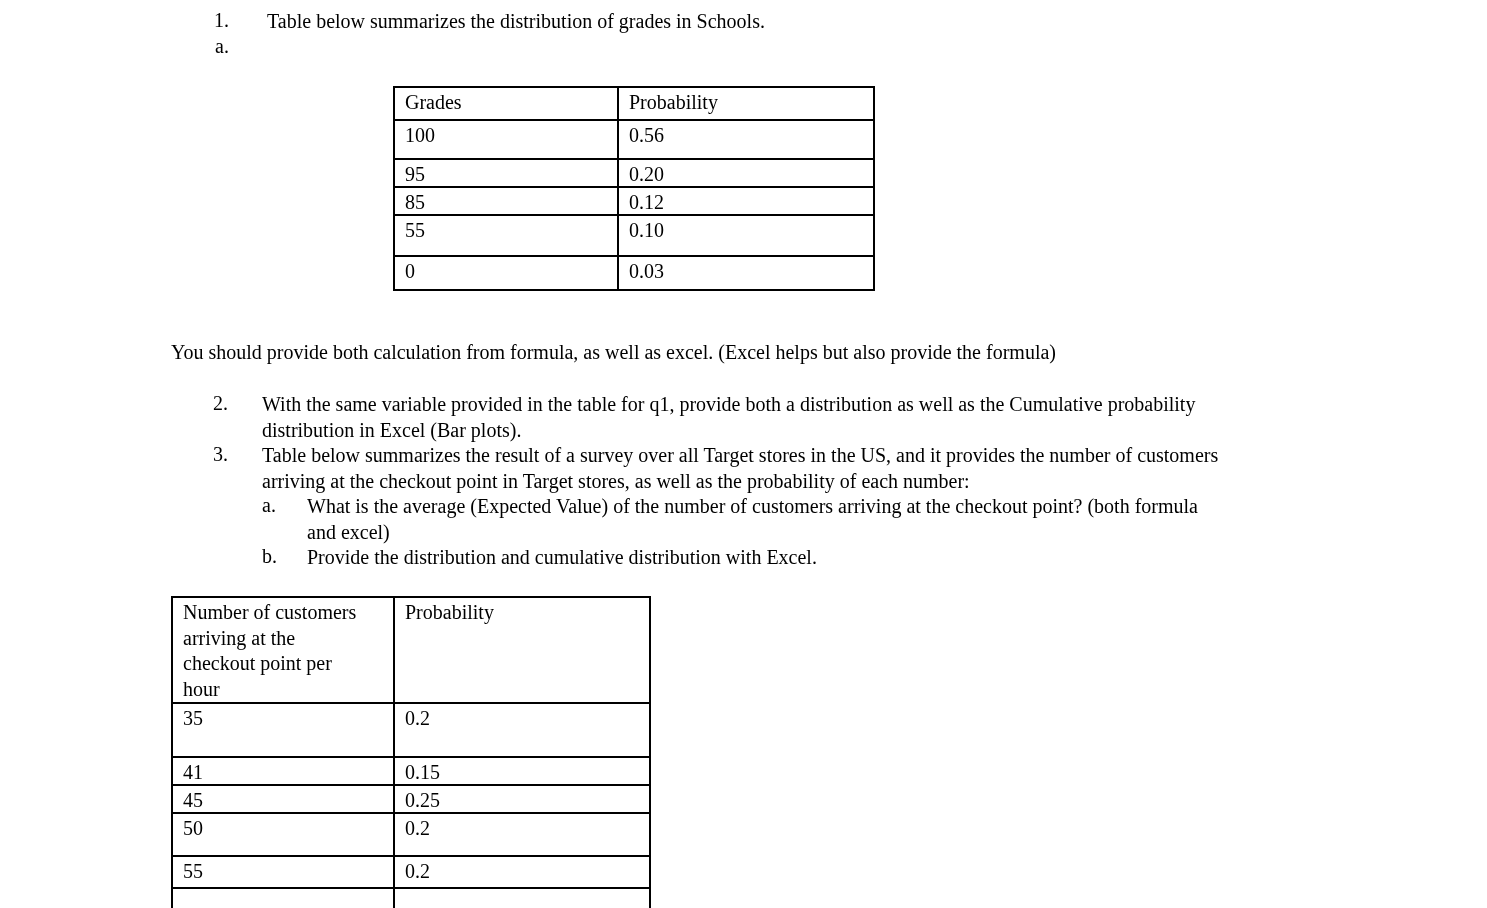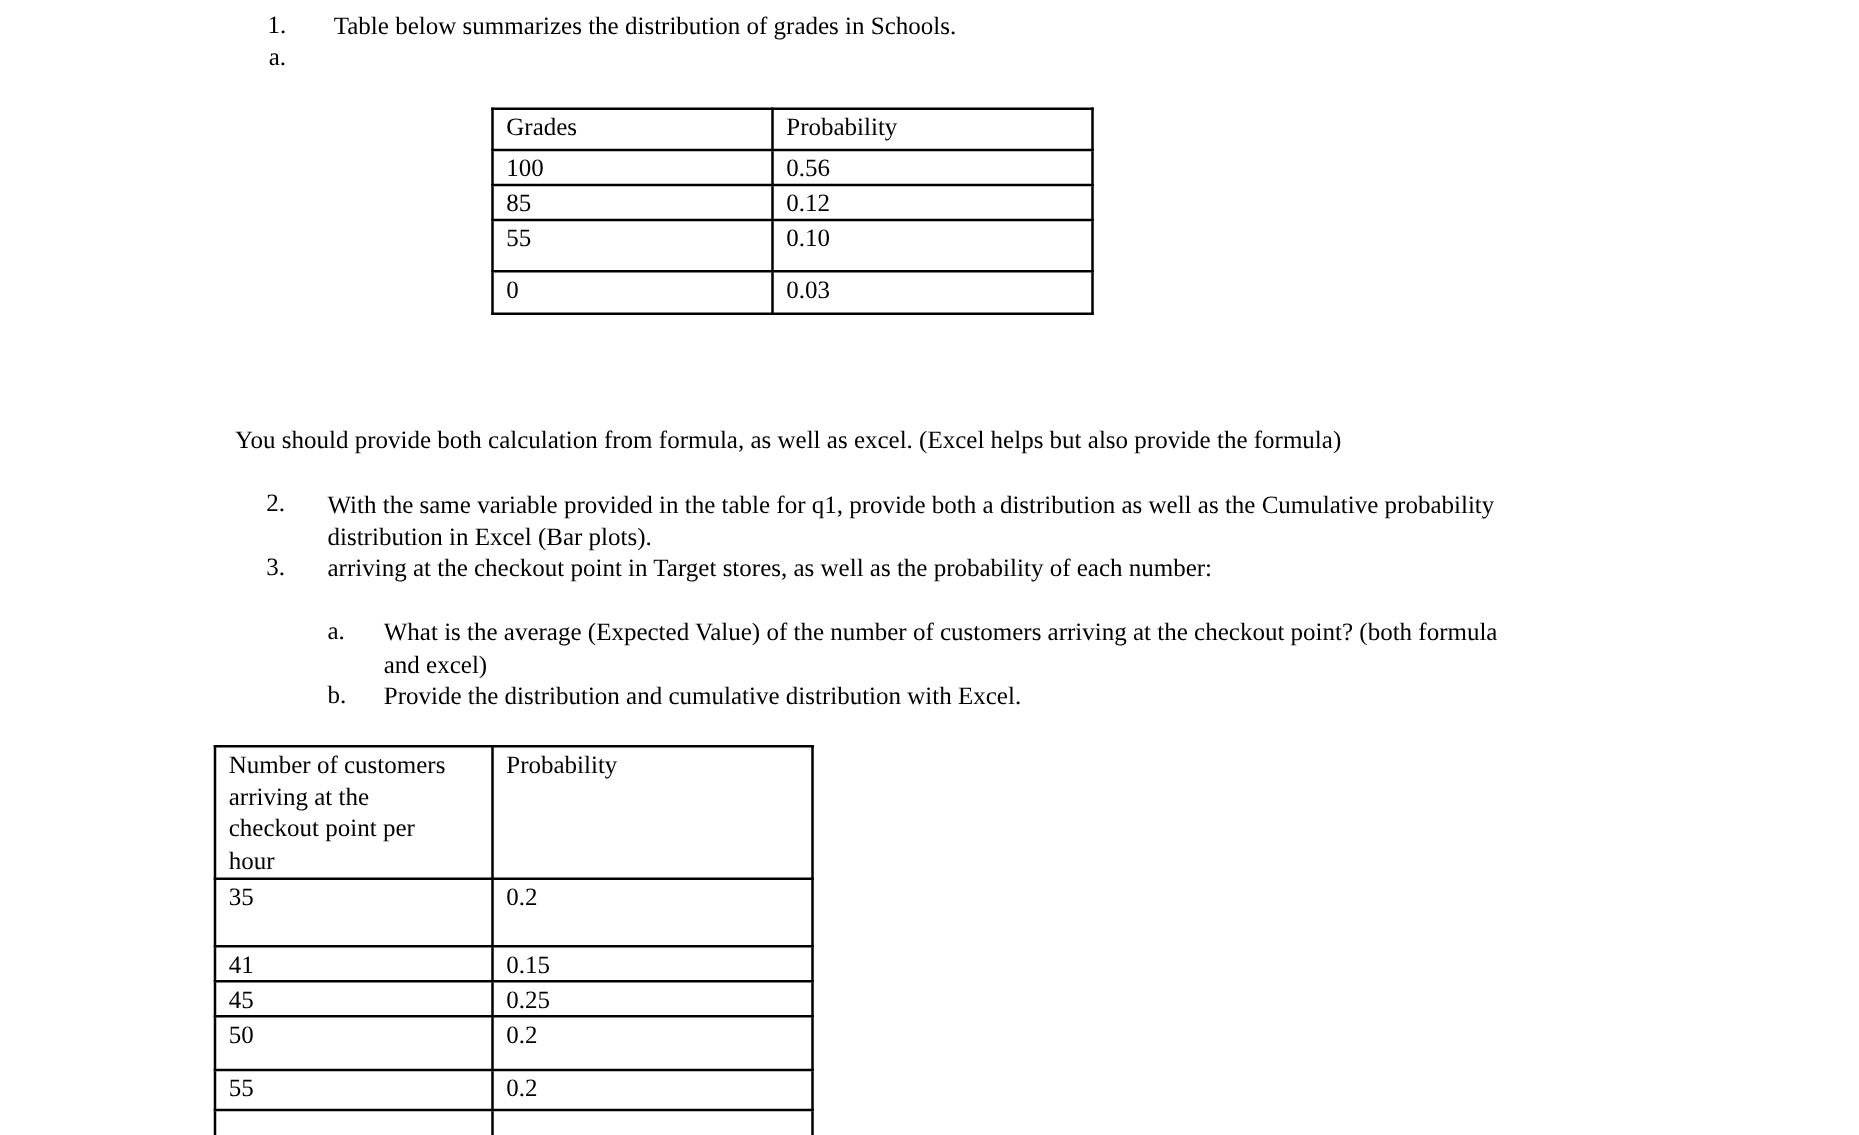--- a/index.html
+++ b/index.html
@@ -52,52 +52,57 @@
   <table class="doc-table abs" style="left:393px; top:86px;">
     <colgroup>
         <col style="width:224px">
         <col style="width:256px">
       </colgroup>
     <tbody>
       <tr style="height:33px">
         <td>Grades</td>
         <td>Probability</td>
       </tr>
-      <tr style="height:28px">
+      <tr style="height:39px">
         <td>100</td>
         <td>0.56</td>
+      </tr>
+      <tr style="height:27px">
+        <td>95</td>
+        <td>0.20</td>
       </tr>
       <tr style="height:27px">
         <td>85</td>
         <td>0.12</td>
       </tr>
       <tr style="height:41px">
         <td>55</td>
         <td>0.10</td>
       </tr>
       <tr style="height:34px">
         <td>0</td>
         <td>0.03</td>
       </tr>
     </tbody>
   </table>
 
-  <div class="abs txt" style="left:188px; top:340px;">You should provide both calculation from formula, as well as excel. (Excel helps but also provide the formula)</div>
+  <div class="abs txt" style="left:171px; top:340px;">You should provide both calculation from formula, as well as excel. (Excel helps but also provide the formula)</div>
 
   <div class="li abs" style="left:213px; top:392px;">
     <span class="marker w49">2.</span>
     <div class="txt">
       <div>With the same variable provided in the table for q1, provide both a distribution as well as the Cumulative probability</div>
       <div>distribution in Excel (Bar plots).</div>
     </div>
   </div>
 
   <div class="li abs" style="left:213px; top:443px;">
     <span class="marker w49">3.</span>
     <div class="txt">
+      <div>Table below summarizes the result of a survey over all Target stores in the US, and it provides the number of customers</div>
       <div>arriving at the checkout point in Target stores, as well as the probability of each number:</div>
     </div>
   </div>
   <div class="li abs" style="left:262px; top:494px;">
     <span class="marker w45">a.</span>
     <div class="txt">
       <div>What is the average (Expected Value) of the number of customers arriving at the checkout point? (both formula</div>
       <div>and excel)</div>
     </div>
   </div>

